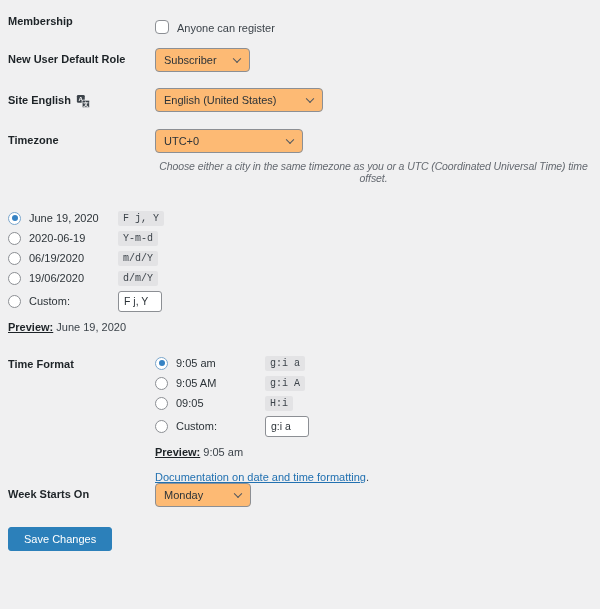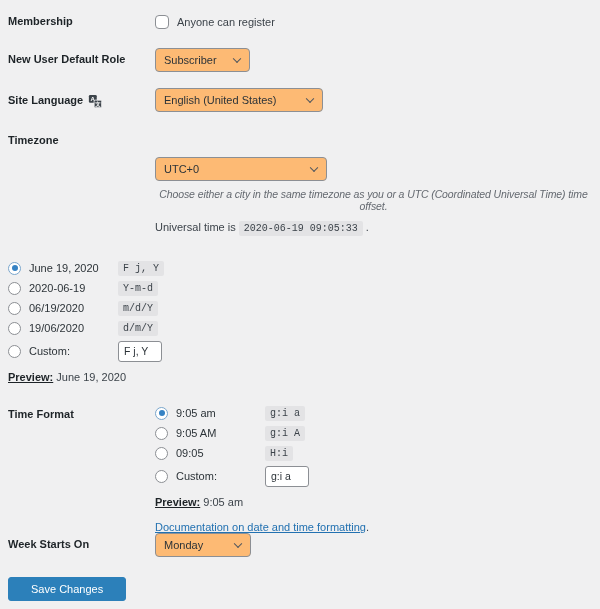--- a/index.html
+++ b/index.html
@@ -24,21 +24,21 @@
 
   .row-membership { margin-top:2px; }
   .row-role      { margin-top:14px; }
   .row-language  { margin-top:16px; }
   .row-timezone  { margin-top:17px; }
   .row-date      { margin-top:24px; }
   .row-time      { margin-top:20px; }
   .row-week      { }
 
   
-  .check-line { display:flex; align-items:center; gap:8px; height:24px; }
+  .check-line { display:flex; align-items:flex-end; gap:8px; height:24px; }
   .checkbox {
     width:14px; height:14px; background:#fff;
     border:1px solid #8c8f94; border-radius:4px;
     display:inline-block; cursor:pointer;
   }
 
   
   .select {
     position:relative; display:inline-flex; align-items:center;
     height:24px; background:#fdba74;
@@ -47,21 +47,21 @@
     white-space:nowrap;
   }
   .select .chev {
     position:absolute; right:9px; top:50%;
     width:6px; height:6px;
     border-right:1.5px solid #50575e; border-bottom:1.5px solid #50575e;
     transform:translateY(-70%) rotate(45deg);
   }
   .w-role { width:95px; }
   .w-lang { width:168px; }
-  .w-tz   { width:172px;margin-top:28px; }
+  .w-tz   { width:148px; }
   .w-week { width:96px; }
 
   .description {
     margin-top:7px; font-style:italic; color:#646970; font-size:10.5px;
     letter-spacing:-0.1px;
     text-align:center;
   }
   .universal { margin-top:9px; color:#3c434a; }
 
   code.fmt-code, code.inline-code {
@@ -94,21 +94,21 @@
   .preview-line b { color:#1d2327;text-decoration:underline; }
   .doc-line { margin-top:13px; }
   a.link { color:#2271b1; text-decoration:underline; cursor:pointer; }
 
   .translation-icon { display:inline-block; line-height:0; position:relative; top:1px; }
 
   .save-btn {
     margin-top:20px; display:inline-block;
     background:#2c80ba; border:1px solid #2c80ba; border-radius:3px;
     color:#fff; font-size:11px; font-family:"Liberation Sans", sans-serif;
-    padding:5px 22px; cursor:pointer;
+    padding:5px 15px; cursor:pointer;
   }
 </style>
 </head>
 <body>
 
 <div class="page">
 
   
   <div class="row row-membership">
     <div class="row-label">Membership</div>
@@ -127,21 +127,21 @@
       <div class="select w-role">
         <span>Subscriber</span>
         <span class="chev"></span>
       </div>
     </div>
   </div>
 
   
   <div class="row row-language">
     <div class="row-label">
-      <span>Site Language</span>
+      <span>Site English</span>
       <span class="translation-icon">
         <svg width="14" height="14" viewBox="0 0 16 16">
           <rect x="1" y="1" width="9" height="9" rx="1.5" fill="#3c434a"></rect>
           <text x="5.5" y="8.3" font-size="7" fill="#ffffff" text-anchor="middle" font-family="Liberation Sans, sans-serif">A</text>
           <rect x="7" y="7" width="8.6" height="8.6" rx="1.5" fill="#3c434a" stroke="#f0f0f1" stroke-width="1"></rect>
           <text x="11.3" y="13.9" font-size="6.2" fill="#ffffff" text-anchor="middle" font-family="Liberation Sans, sans-serif">文</text>
         </svg>
       </span>
     </div>
     <div class="row-content">
@@ -154,23 +154,20 @@
 
   
   <div class="row row-timezone">
     <div class="row-label">Timezone</div>
     <div class="row-content">
       <div class="select w-tz">
         <span>UTC+0</span>
         <span class="chev"></span>
       </div>
       <p class="description">Choose either a city in the same timezone as you or a UTC (Coordinated Universal Time) time offset.</p>
-      <p class="universal"><span>Universal time is</span>
-        <code class="inline-code">2020-06-19 09:05:33</code>
-        <span>.</span></p>
     </div>
   </div>
 
   
   <div class="row row-date">
     <div class="row-content">
       <div class="fmt-row">
         <span class="radio checked"></span>
         <span class="fmt-label">June 19, 2020</span>
         <code class="fmt-code">F j, Y</code>

